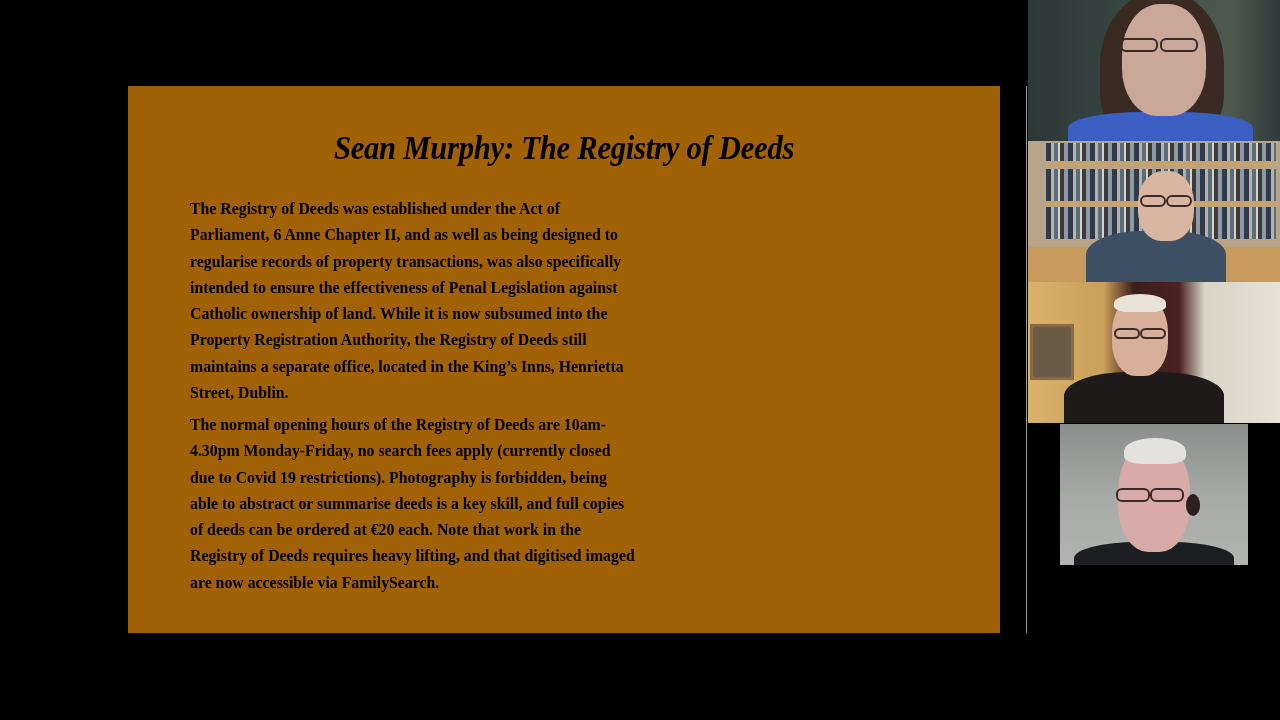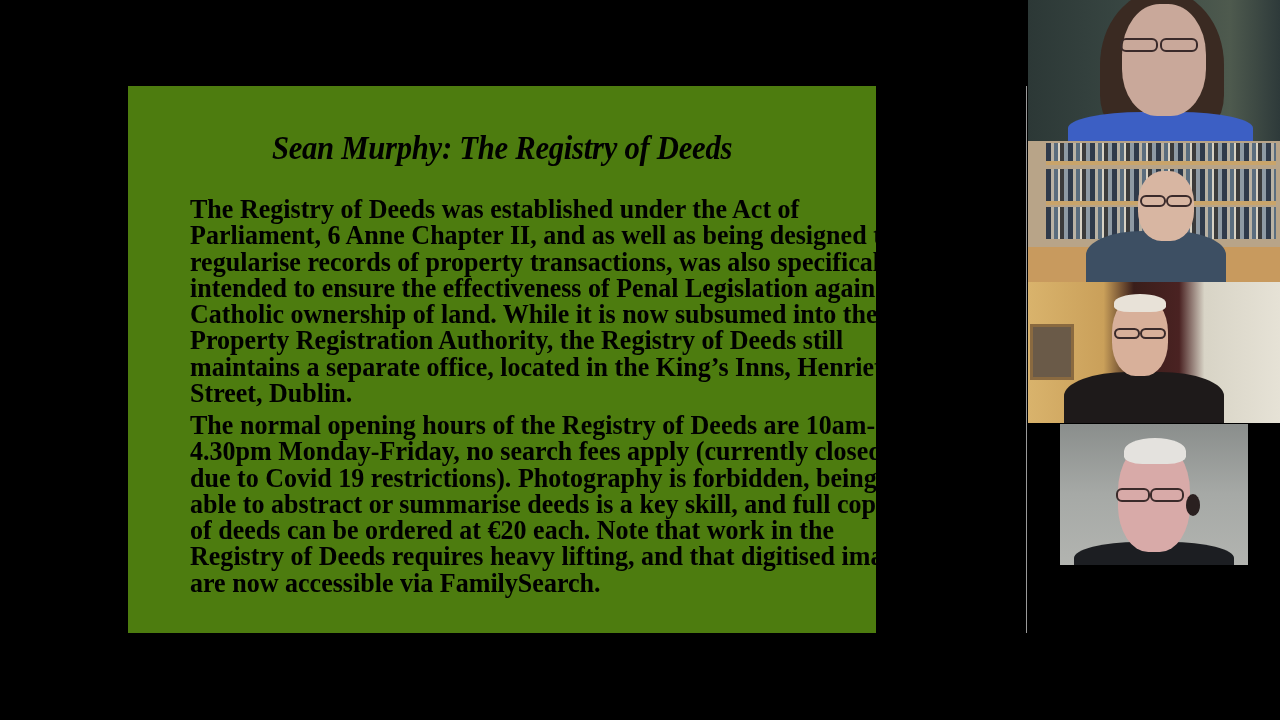--- a/index.html
+++ b/index.html
@@ -1,19 +1,19 @@
 <!DOCTYPE html>
 <html><head>
 <meta charset="utf-8">
 <style>
   html, body { margin:0; padding:0; }
   body { width:1280px; height:720px; background:#000; position:relative; overflow:hidden; font-family:"Liberation Serif", serif; }
-  .slide { position:absolute; left:128px; top:86px; width:748px; height:547px; background:#4d7c0f;text-decoration:underline; }
+  .slide { position:absolute; left:128px; top:86px; width:872px; height:547px; background:#a16207;text-decoration:underline; }
   .slide-title { position:absolute; left:0; right:0; top:44px; text-align:center; font-family:"Liberation Serif", serif; font-style:italic; font-weight:bold; font-size:33px; color:#000; letter-spacing:-0.3px; transform:scaleX(0.93); transform-origin:center; white-space:nowrap; }
-  .para { position:absolute; left:62px; width:680px; font-family:"Liberation Serif", serif; font-weight:bold; font-size:28px; line-height:26.3px; color:#000; }
+  .para { position:absolute; left:62px; width:680px; font-family:"Liberation Serif", serif; font-weight:bold; font-size:17px; line-height:26.3px; color:#000; }
   .para .ln { display:block; white-space:nowrap; transform:scaleX(0.93); transform-origin:left; }
   .p1 { top:110px; }
   .p2 { top:326px; }
   .divider { position:absolute; left:1026px; top:86px; width:1px; height:547px; background:#9a9a9a; }
   .tile { position:absolute; overflow:hidden; }
   .tile .bg { position:absolute; inset:0; }
   .tile .head { position:absolute; border-radius:45% 45% 42% 42%; }
   .tile .body { position:absolute; border-radius:40% 40% 0 0; }
   .tile .glasses { position:absolute; height:10px; border:2px solid #3a2a2a; border-radius:6px; }
   .tile .hair { position:absolute; border-radius:50% 50% 30% 30%; }

